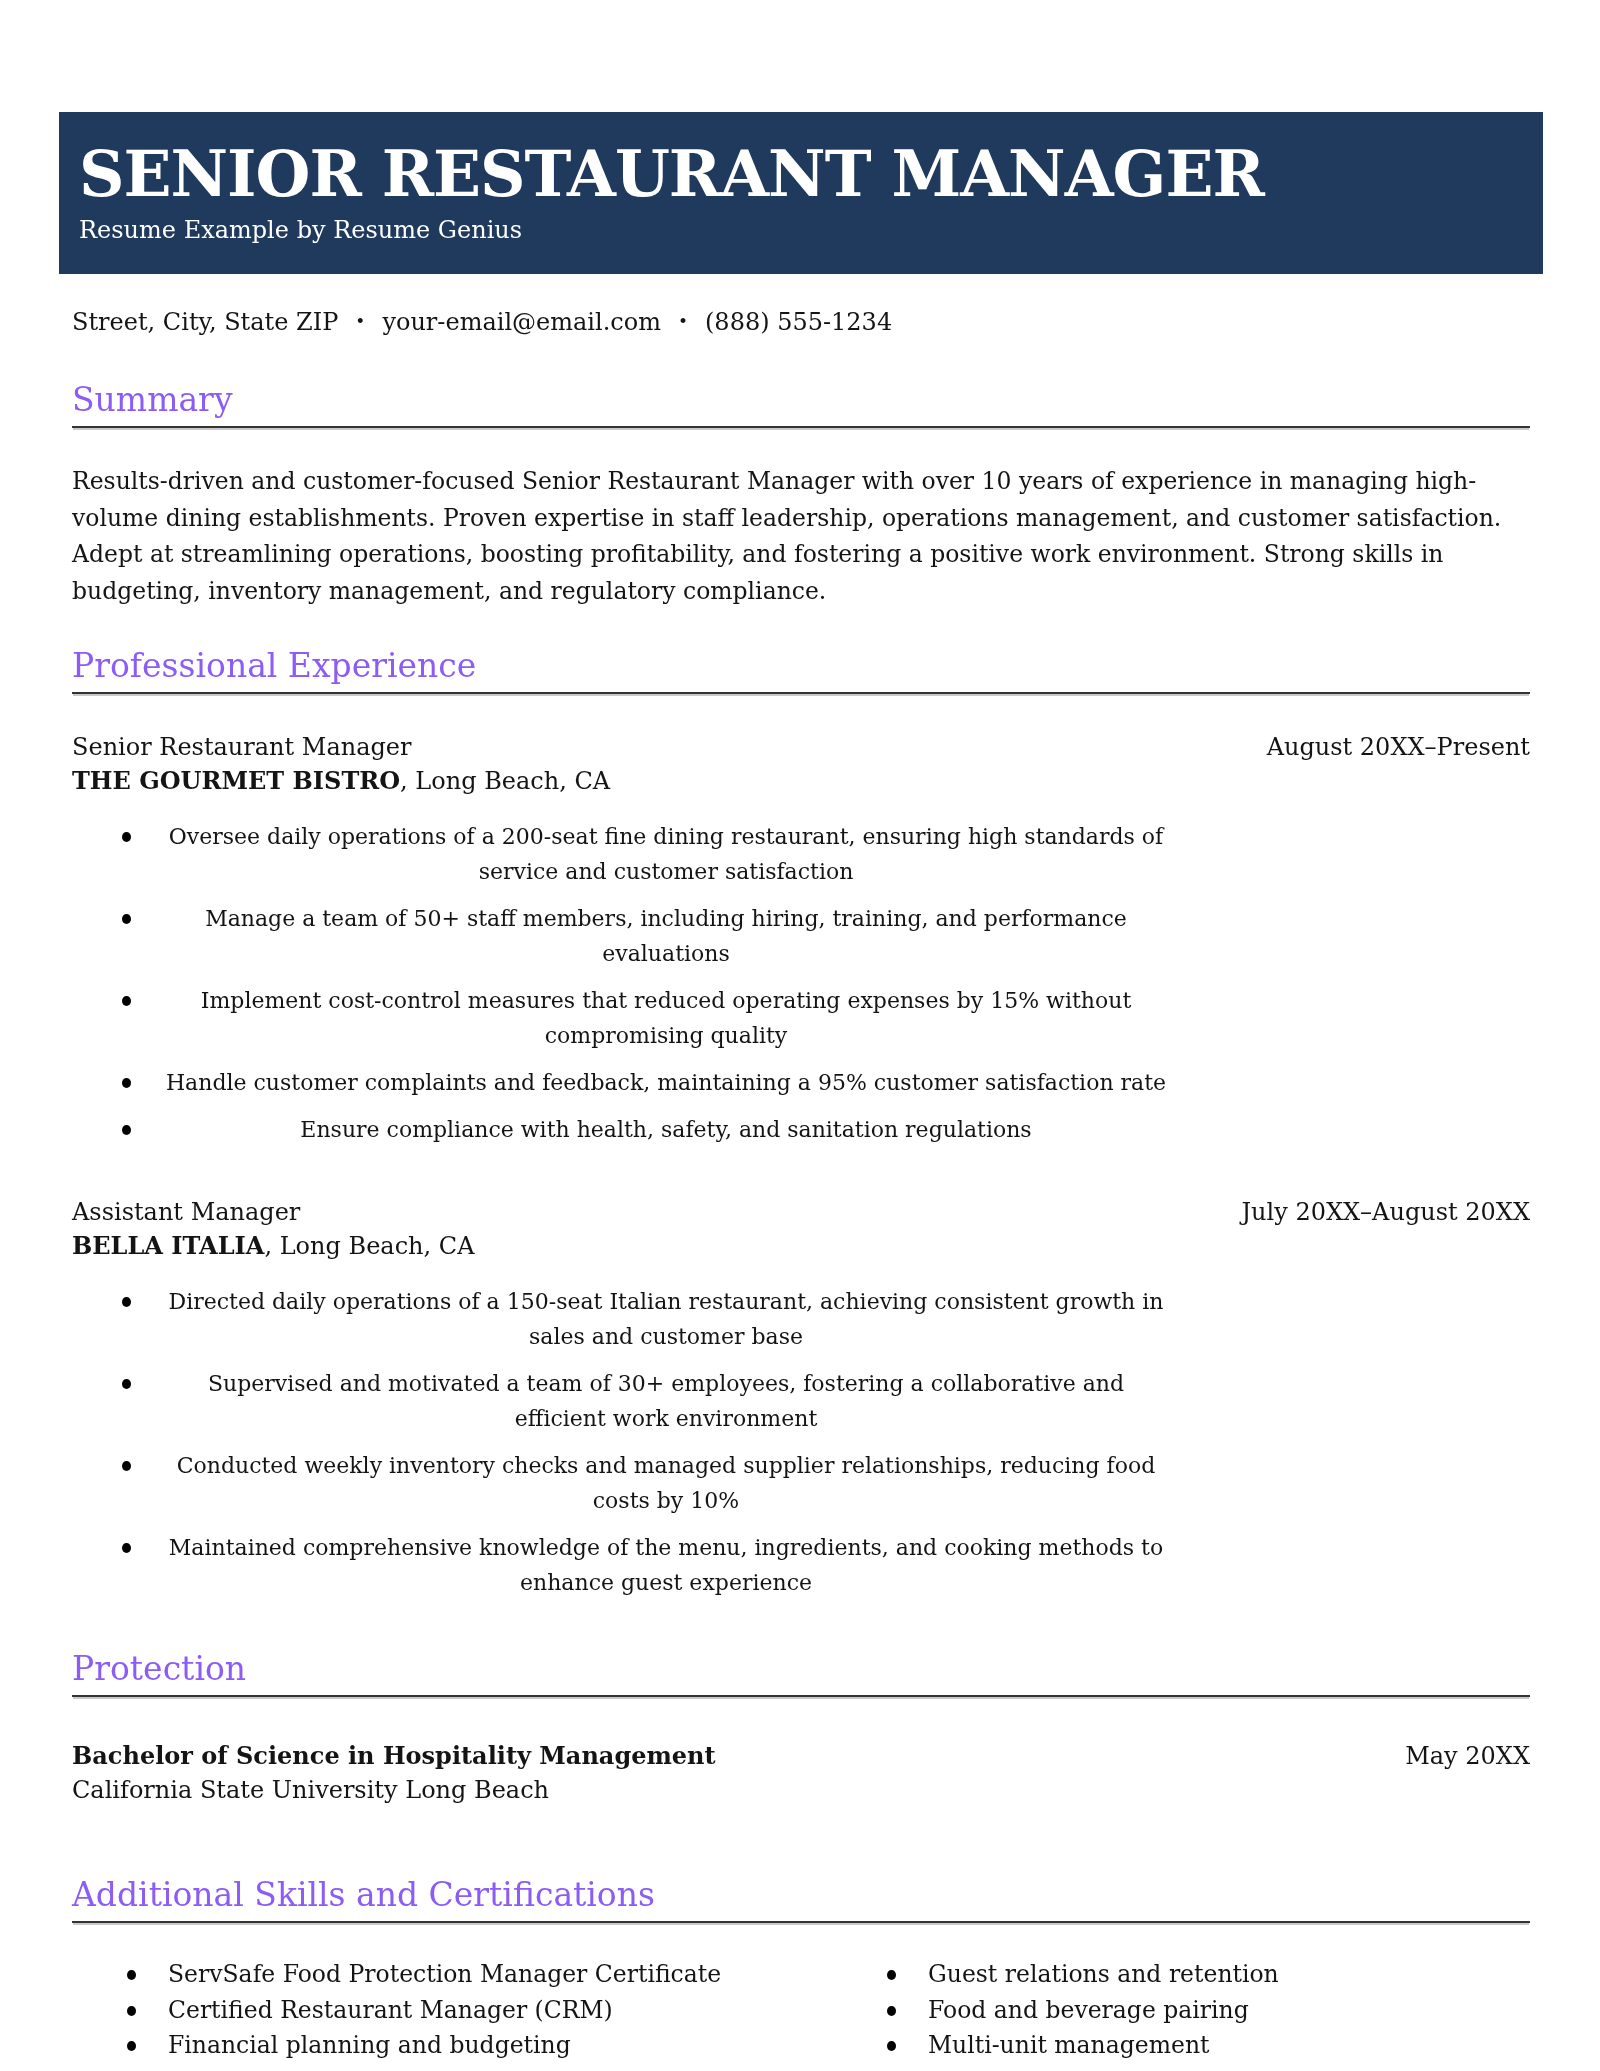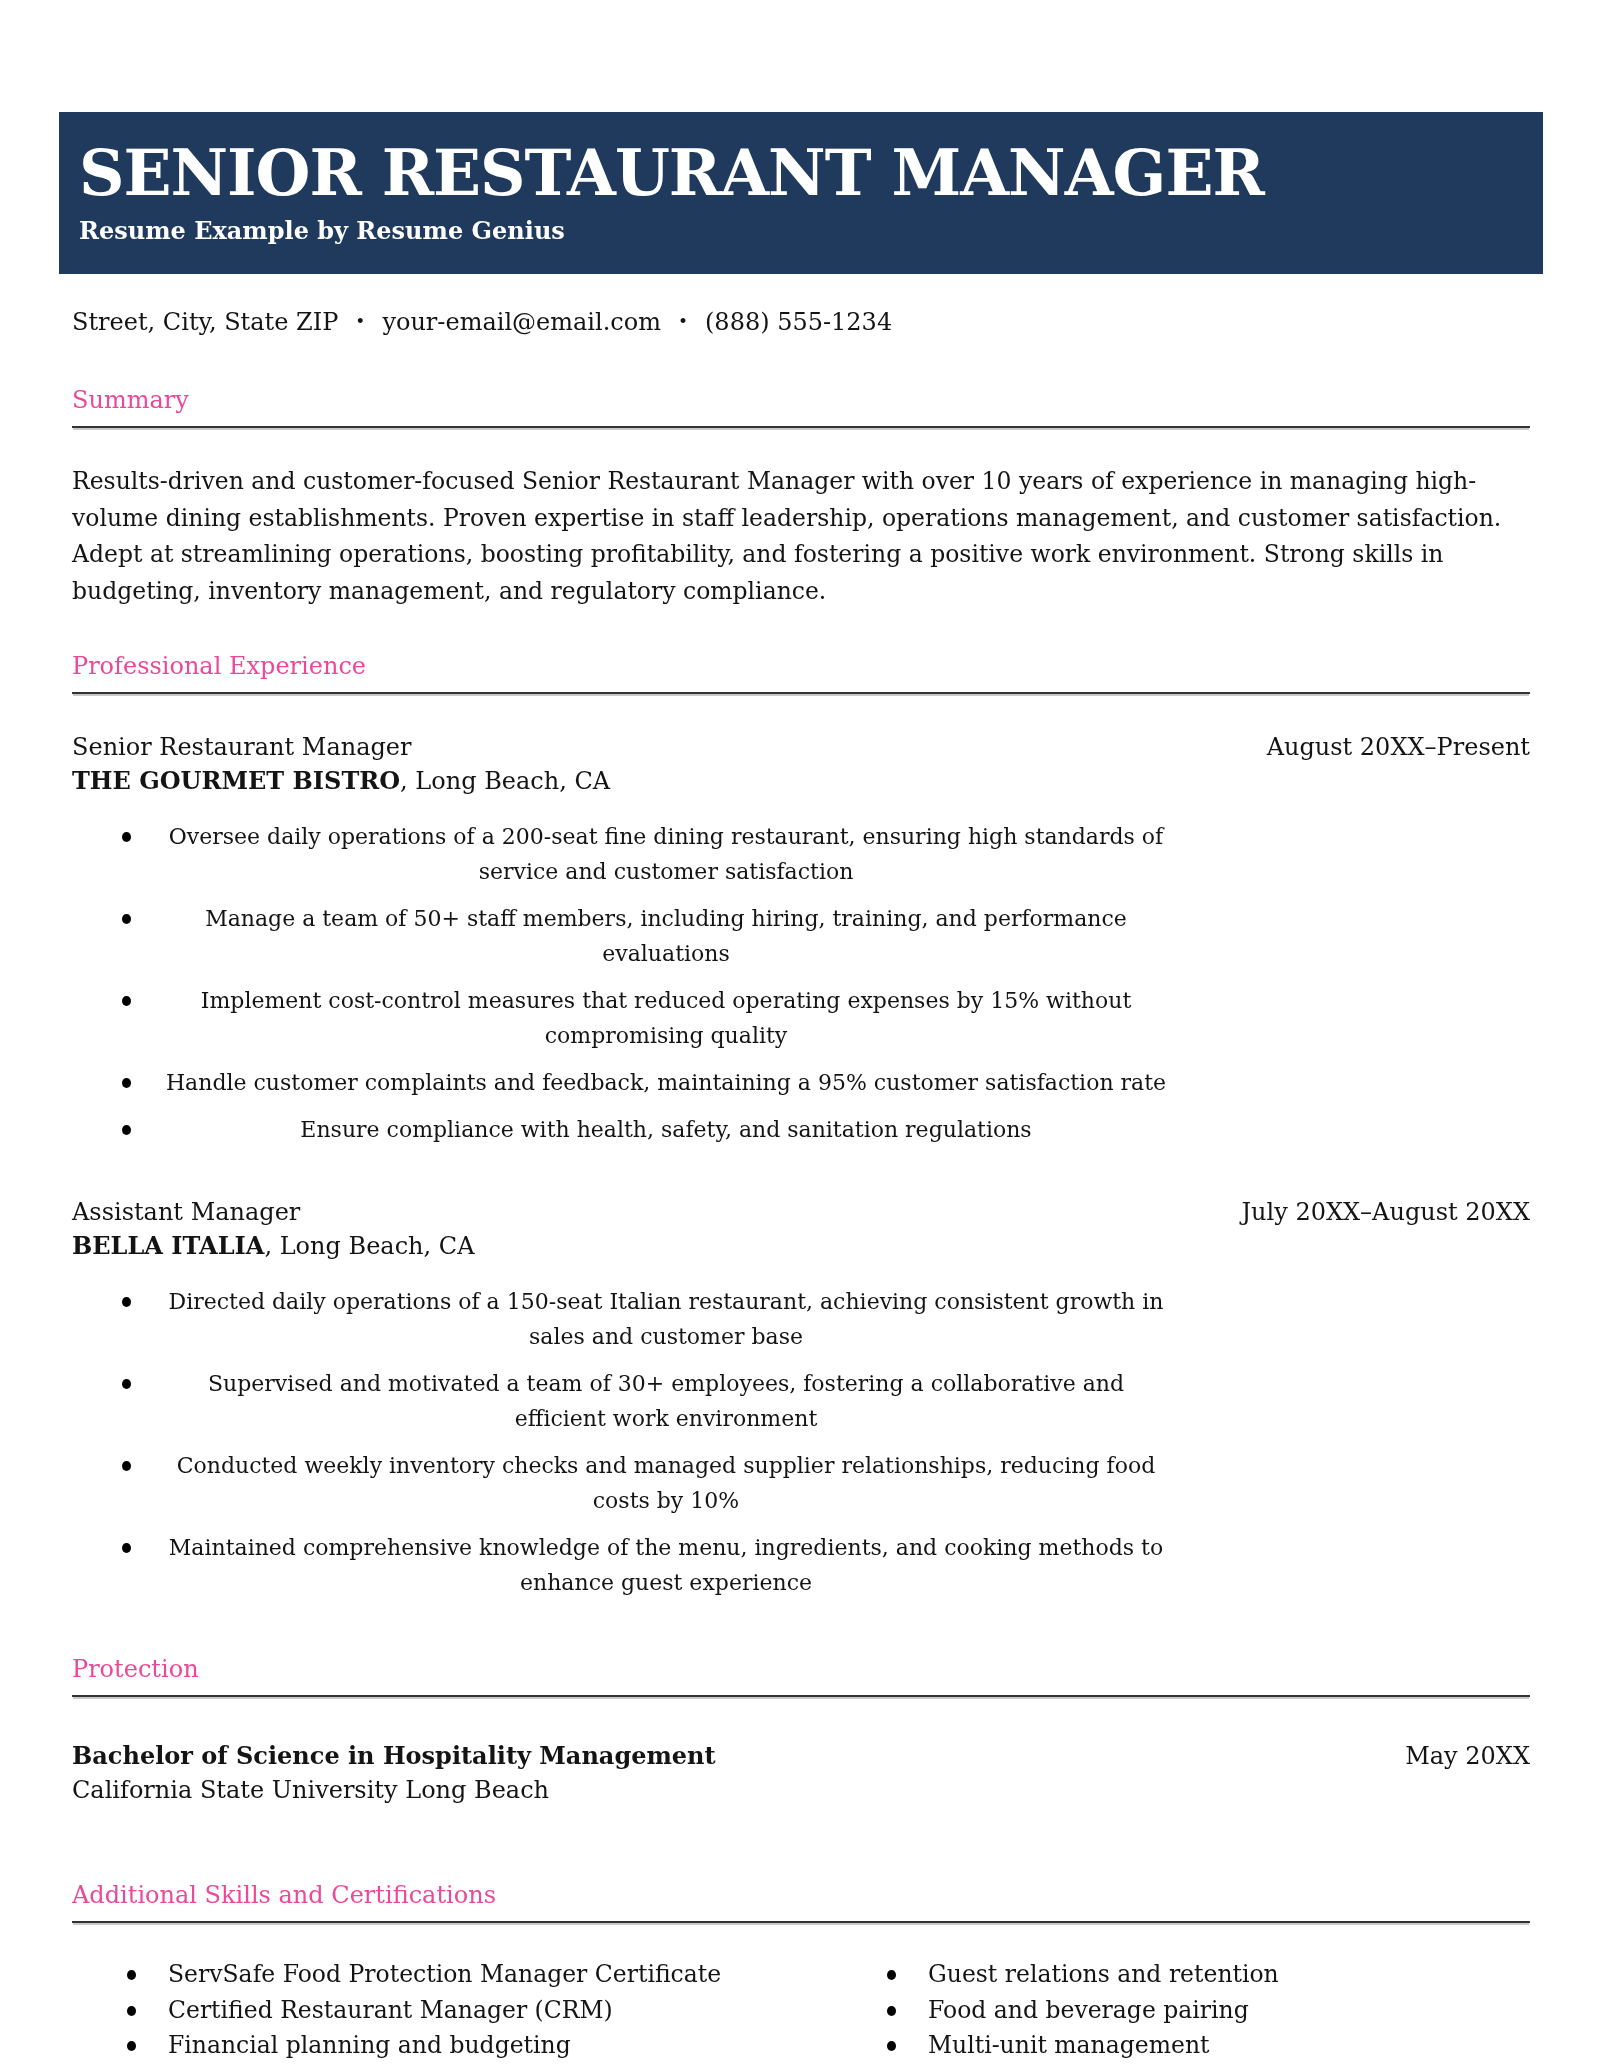--- a/index.html
+++ b/index.html
@@ -28,33 +28,33 @@
     margin: 0;
     font-size: 63px;
     font-weight: 600;
     line-height: 1.02;
     letter-spacing: -1px;
     white-space: nowrap;
   }
   .band .subtitle {
     margin-top: 10px;
     font-size: 24px;
-    font-weight: bold;
+    font-weight: normal;
   }
 
   
   .contact { margin-top: 31px; font-size: 24px; line-height: 32px; }
   .contact .sep { display: inline-block; font-size: 17px; vertical-align: 3px; margin: 0 17px; }
 
   
   h2.sec-head {
     margin: 0;
-    font-size: 24px;
+    font-size: 33px;
     font-weight: normal;
-    color: #ec4899;
+    color: #8b5cf6;
     line-height: 34px;
     padding-bottom: 9px;
     border-bottom: 2px solid #333333;
     box-shadow: 0 3px 0 -1px #c9c9c9;
   }
   section.sum  { margin-top: 45px; }
   section.exp  { margin-top: 40px; }
   section.edu  { margin-top: 52px; }
   section.skl  { margin-top: 70px; }
 

